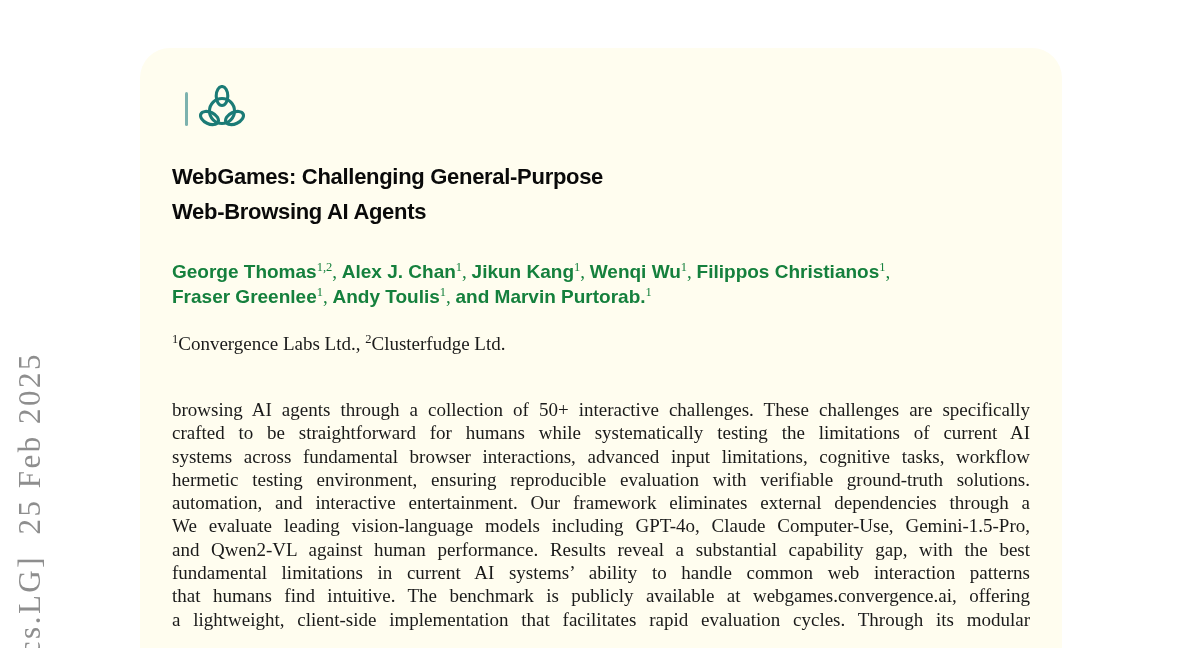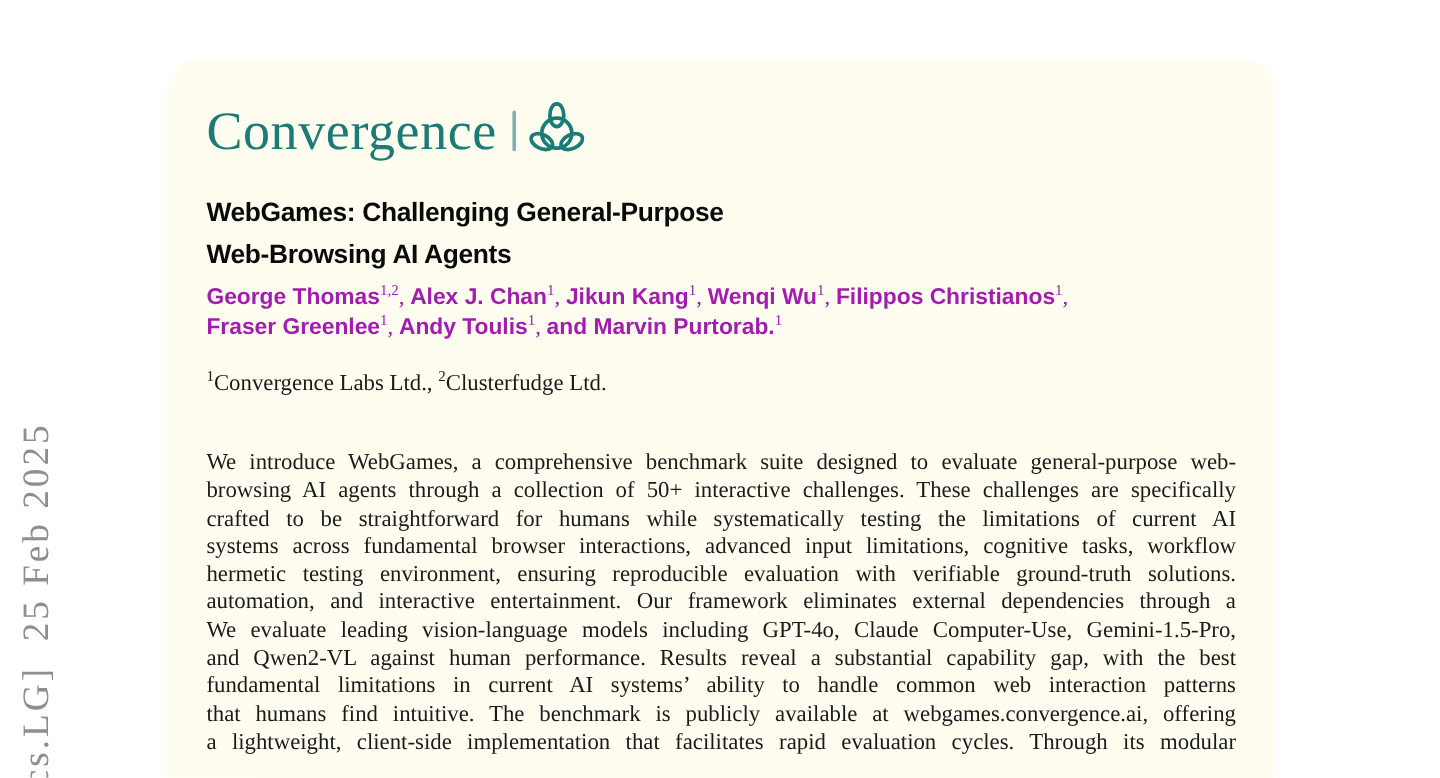--- a/index.html
+++ b/index.html
@@ -57,26 +57,26 @@
     font-family: "Liberation Sans", sans-serif;
     font-weight: bold;
     font-size: 22px;
     line-height: 35px;
     letter-spacing: -0.3px;
     color: #0a0a0a;
   }
 
   
   .authors-block {
-    margin-top: 6px;
+    margin-top: 30px;
     font-family: "Liberation Sans", sans-serif;
     font-weight: bold;
     font-size: 19px;
     line-height: 25px;
-    color: #a21caf;
+    color: #15803d;
   }
   .authors-block sup {
     font-family: "Liberation Serif", serif;
     font-weight: normal;
     font-size: 12.5px;
     line-height: 0;
   }
   .author-trail {
     font-family: "Liberation Serif", serif;
     font-weight: normal;
@@ -111,21 +111,20 @@
 <body>
 
 <div class="viewport">
 
   <div class="arxiv-stamp">[cs.LG]  25 Feb 2025</div>
 
   <div class="paper-card">
     <div class="paper-content">
 
       <div class="logo-row">
-        <span class="logo-text">Convergence</span>
         <span class="logo-sep"></span>
         <span>
           <svg class="logo-knot" width="46" height="48" viewBox="0 0 46 48">
             <g fill="none" stroke="#1b7b76" stroke-width="3.1" stroke-linecap="round">
               <circle cx="23" cy="26" r="12.5"></circle>
               <ellipse cx="23" cy="11" rx="5.8" ry="9.5"></ellipse>
               <ellipse cx="10.5" cy="33" rx="5.8" ry="9.5" transform="rotate(115 10.5 33)"></ellipse>
               <ellipse cx="35.5" cy="33" rx="5.8" ry="9.5" transform="rotate(-115 35.5 33)"></ellipse>
             </g>
           </svg>
@@ -138,21 +137,20 @@
       </div>
 
       <div class="authors-block">
         <div><span>George Thomas</span><sup>1,2</sup><span class="author-trail">, </span><span>Alex J. Chan</span><sup>1</sup><span class="author-trail">, </span><span>Jikun Kang</span><sup>1</sup><span class="author-trail">, </span><span>Wenqi Wu</span><sup>1</sup><span class="author-trail">, </span><span>Filippos Christianos</span><sup>1</sup><span class="author-trail">,</span></div>
         <div><span>Fraser Greenlee</span><sup>1</sup><span class="author-trail">, </span><span>Andy Toulis</span><sup>1</sup><span class="author-trail">, </span><span>and Marvin Purtorab.</span><sup>1</sup></div>
       </div>
 
       <div class="affils-block"><sup>1</sup><span>Convergence Labs Ltd., </span><sup>2</sup><span>Clusterfudge Ltd.</span></div>
 
       <div class="abstract-block">
-          <div class="abs-line">We introduce WebGames, a comprehensive benchmark suite designed to evaluate general-purpose web-</div>
           <div class="abs-line">browsing AI agents through a collection of 50+ interactive challenges. These challenges are specifically</div>
           <div class="abs-line">crafted to be straightforward for humans while systematically testing the limitations of current AI</div>
           <div class="abs-line">systems across fundamental browser interactions, advanced input limitations, cognitive tasks, workflow</div>
           <div class="abs-line">hermetic testing environment, ensuring reproducible evaluation with verifiable ground-truth solutions.</div>
           <div class="abs-line">automation, and interactive entertainment. Our framework eliminates external dependencies through a</div>
           <div class="abs-line">We evaluate leading vision-language models including GPT-4o, Claude Computer-Use, Gemini-1.5-Pro,</div>
           <div class="abs-line">and Qwen2-VL against human performance. Results reveal a substantial capability gap, with the best</div>
           <div class="abs-line">fundamental limitations in current AI systems’ ability to handle common web interaction patterns</div>
           <div class="abs-line">that humans find intuitive. The benchmark is publicly available at webgames.convergence.ai, offering</div>
           <div class="abs-line">a lightweight, client-side implementation that facilitates rapid evaluation cycles. Through its modular</div>

